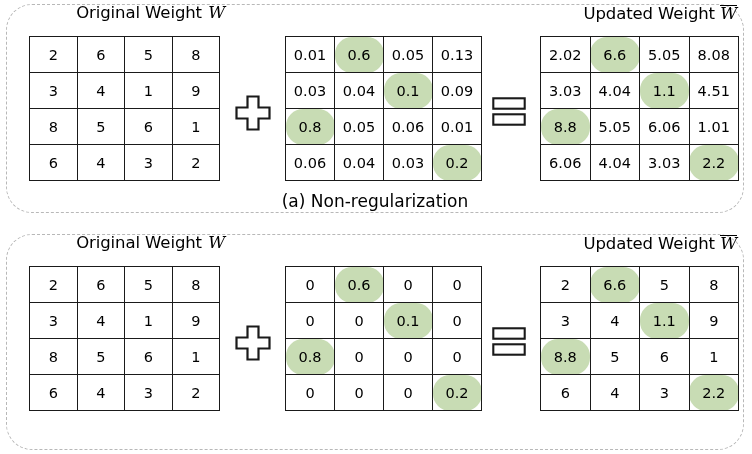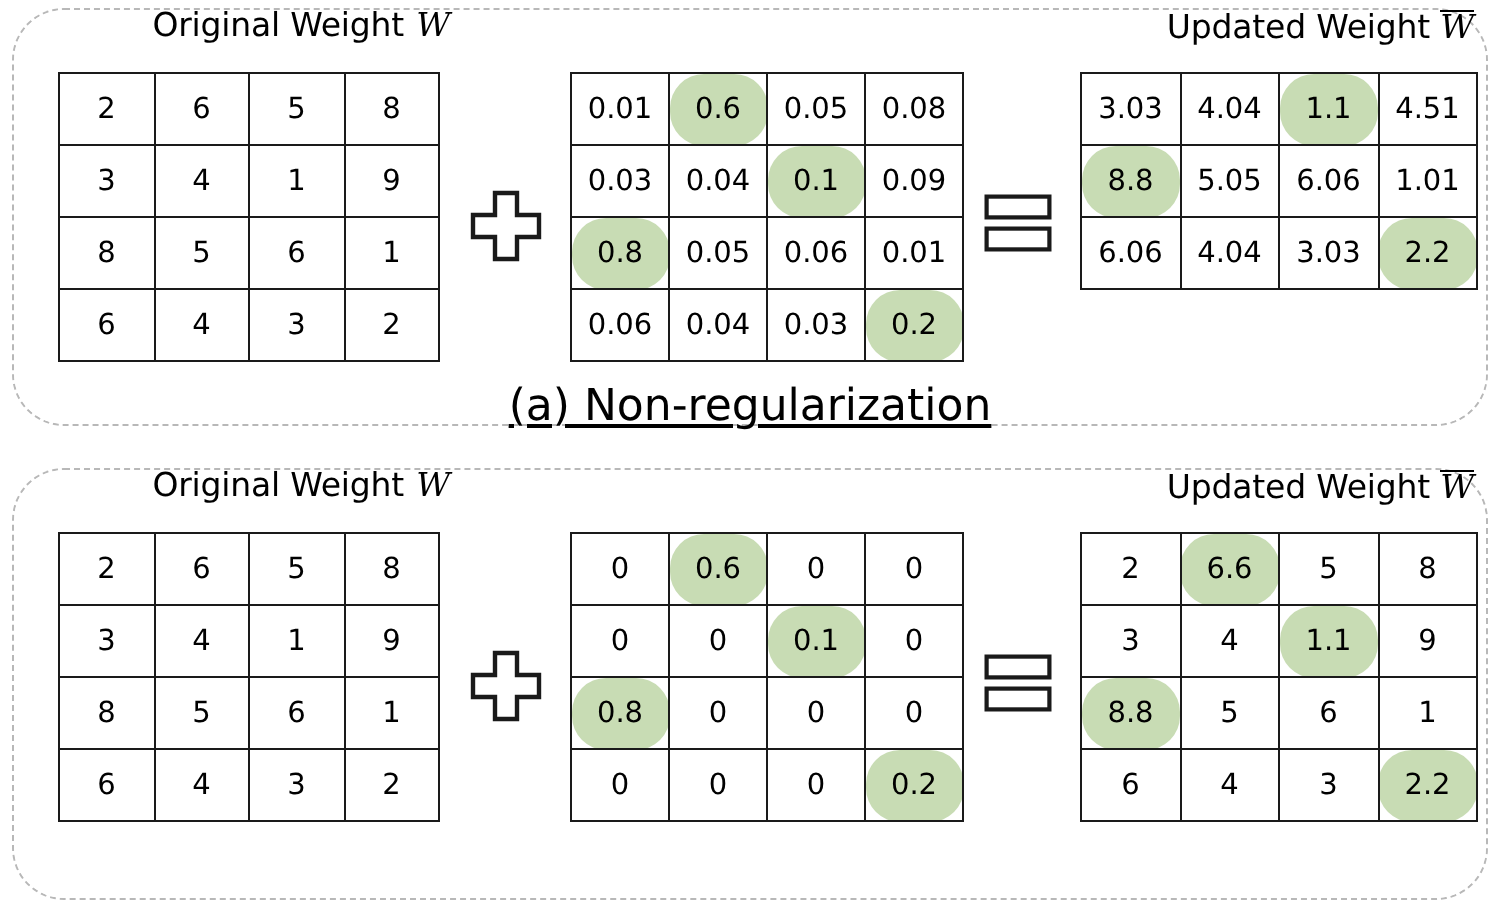--- a/index.html
+++ b/index.html
@@ -91,24 +91,23 @@
       linear-gradient(#fff,#fff) padding-box;
     position: relative;
   }
   .plus-shape svg, .eq-shape svg { display: block; }
 
   
   .caption {
     position: absolute;
     width: 100%;
     text-align: center;
-    font-size: 22px;
+    font-size: 17px;
     white-space: nowrap;
     line-height: 1;
-    text-decoration: underline;
   }
   #cap-a { top: 188px; }
   #cap-b { top: 190px; }
 </style>
 </head>
 <body>
 
 <div class="panel" id="panel-a">
   <div class="panel-inner">
 
@@ -155,21 +154,21 @@
         </svg>
       </div>
     </div>
 
     <table class="mat mat-d">
         <tbody id="m-a1">
           <tr>
             <td>0.01</td>
             <td class="hl" style="background: rgb(200, 220, 180);">0.6</td>
             <td>0.05</td>
-            <td>0.08</td>
+            <td>0.13</td>
           </tr>
           <tr>
             <td>0.03</td>
             <td>0.04</td>
             <td class="hl" style="background: rgb(200, 220, 180);">0.1</td>
             <td>0.09</td>
           </tr>
           <tr>
             <td class="hl" style="background: rgb(200, 220, 180);">0.8</td>
             <td>0.05</td>
@@ -190,20 +189,26 @@
         <svg width="34" height="30" viewBox="0 0 34 30" aria-hidden="true">
           <rect x="1.3" y="1.3" width="31.4" height="10.4" fill="#ffffff" stroke="#1a1a1a" stroke-width="2.1"></rect>
           <rect x="1.3" y="17.3" width="31.4" height="10.4" fill="#ffffff" stroke="#1a1a1a" stroke-width="2.1"></rect>
         </svg>
       </div>
     </div>
 
     <table class="mat mat-u">
         <tbody id="m-a2">
           <tr>
+            <td>2.02</td>
+            <td class="hl" style="background: rgb(200, 220, 180);">6.6</td>
+            <td>5.05</td>
+            <td>8.08</td>
+          </tr>
+          <tr>
             <td>3.03</td>
             <td>4.04</td>
             <td class="hl" style="background: rgb(200, 220, 180);">1.1</td>
             <td>4.51</td>
           </tr>
           <tr>
             <td class="hl" style="background: rgb(200, 220, 180);">8.8</td>
             <td>5.05</td>
             <td>6.06</td>
             <td>1.01</td>

